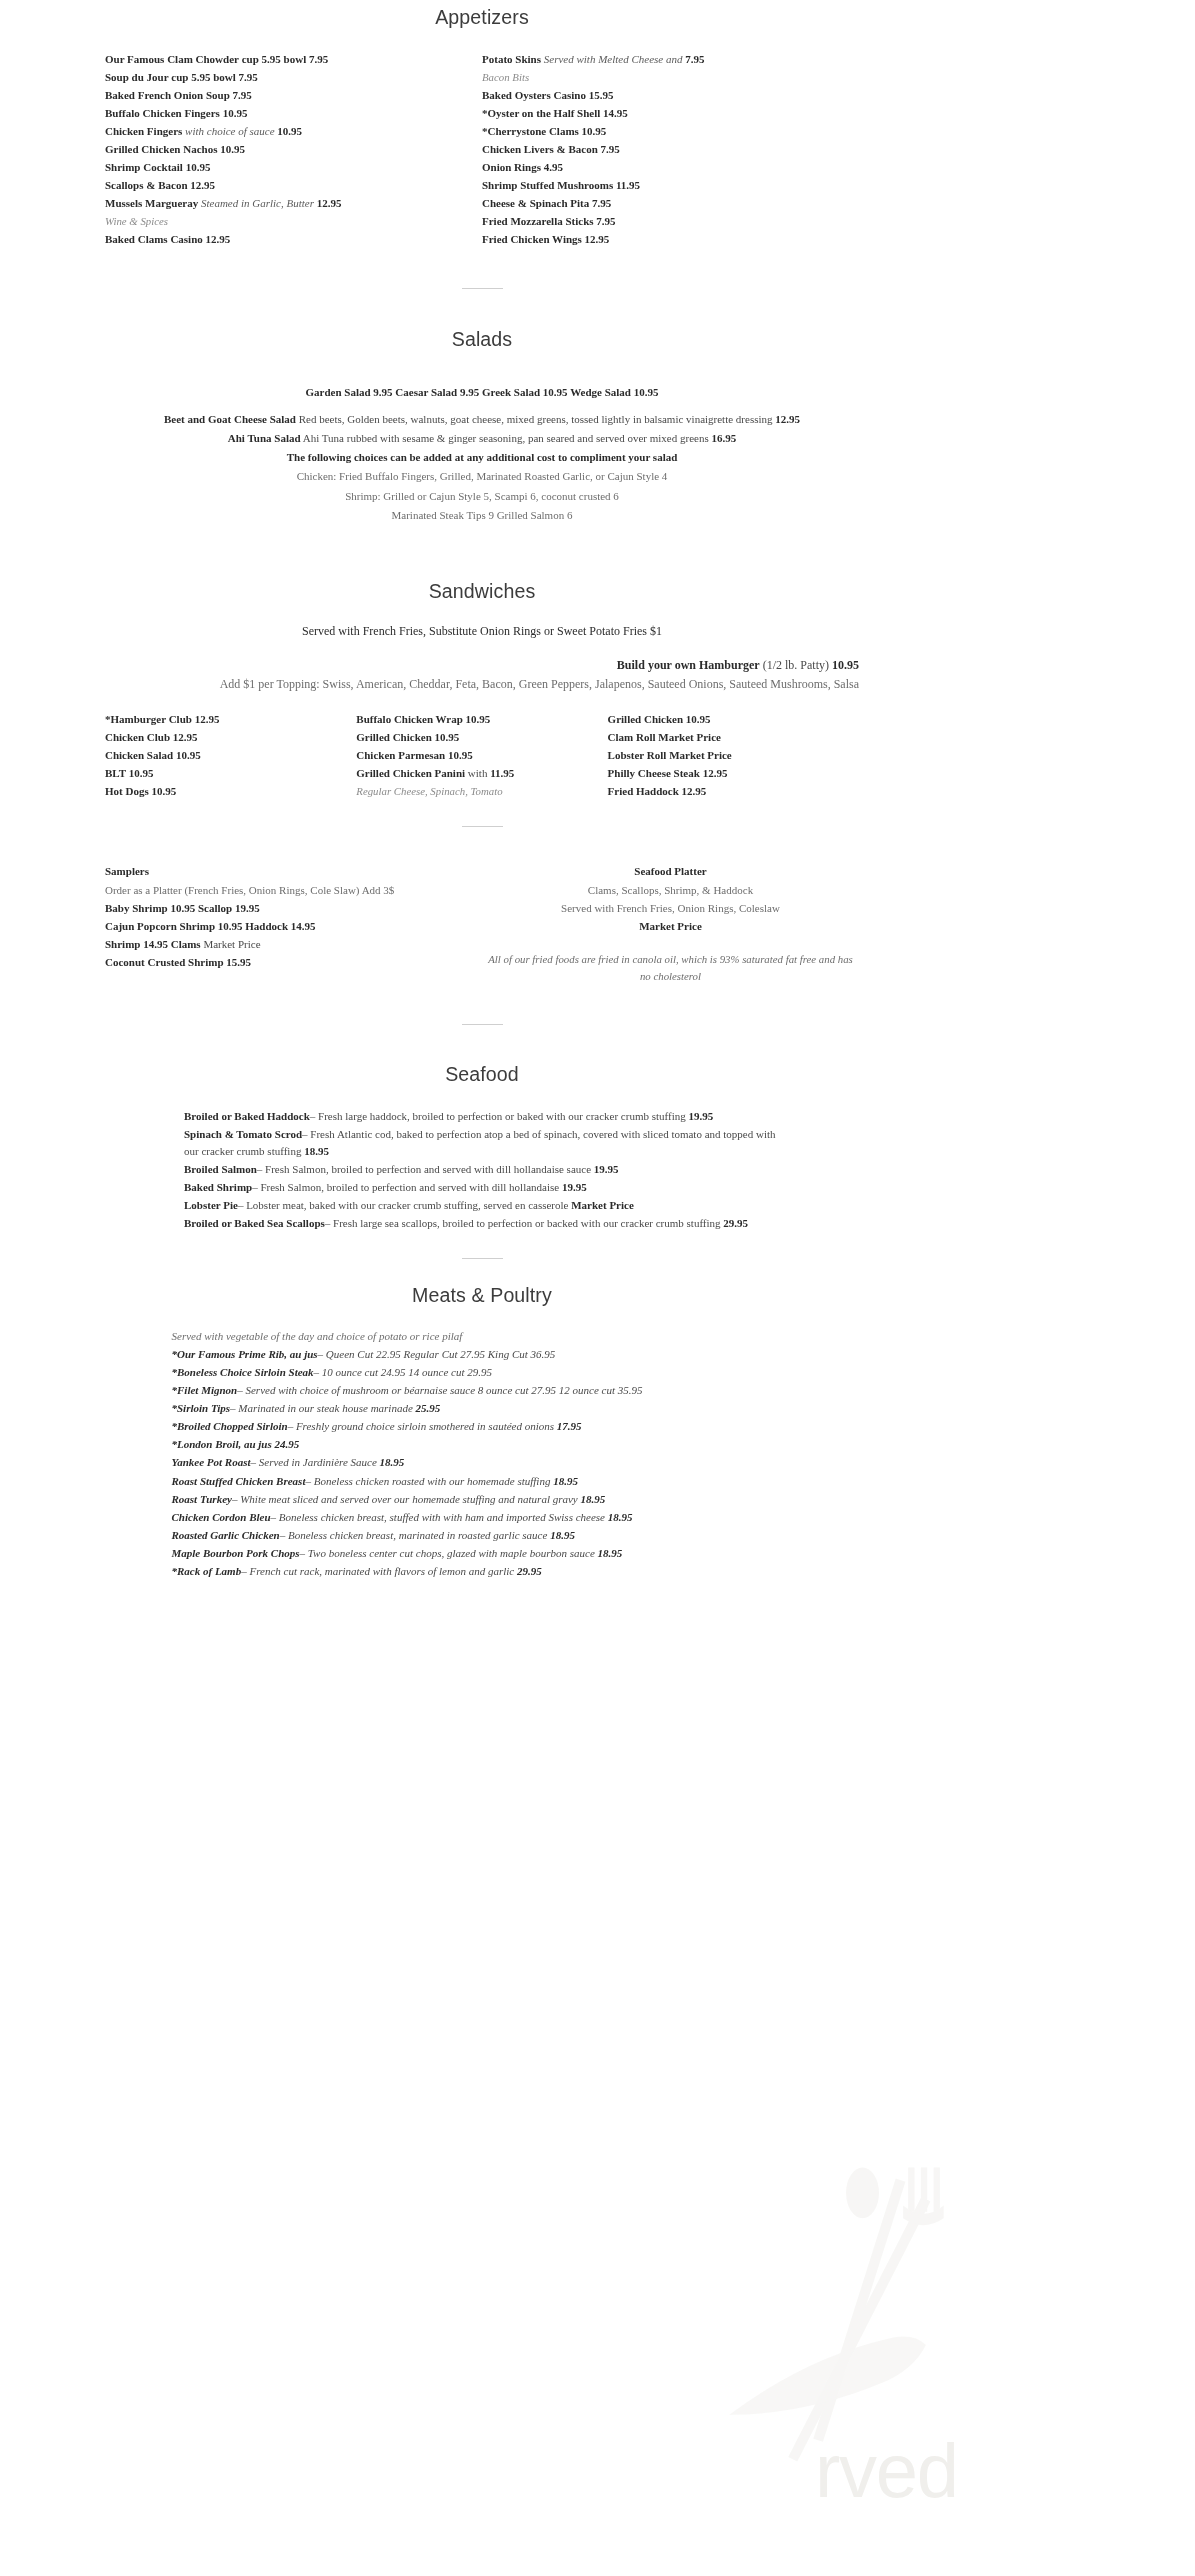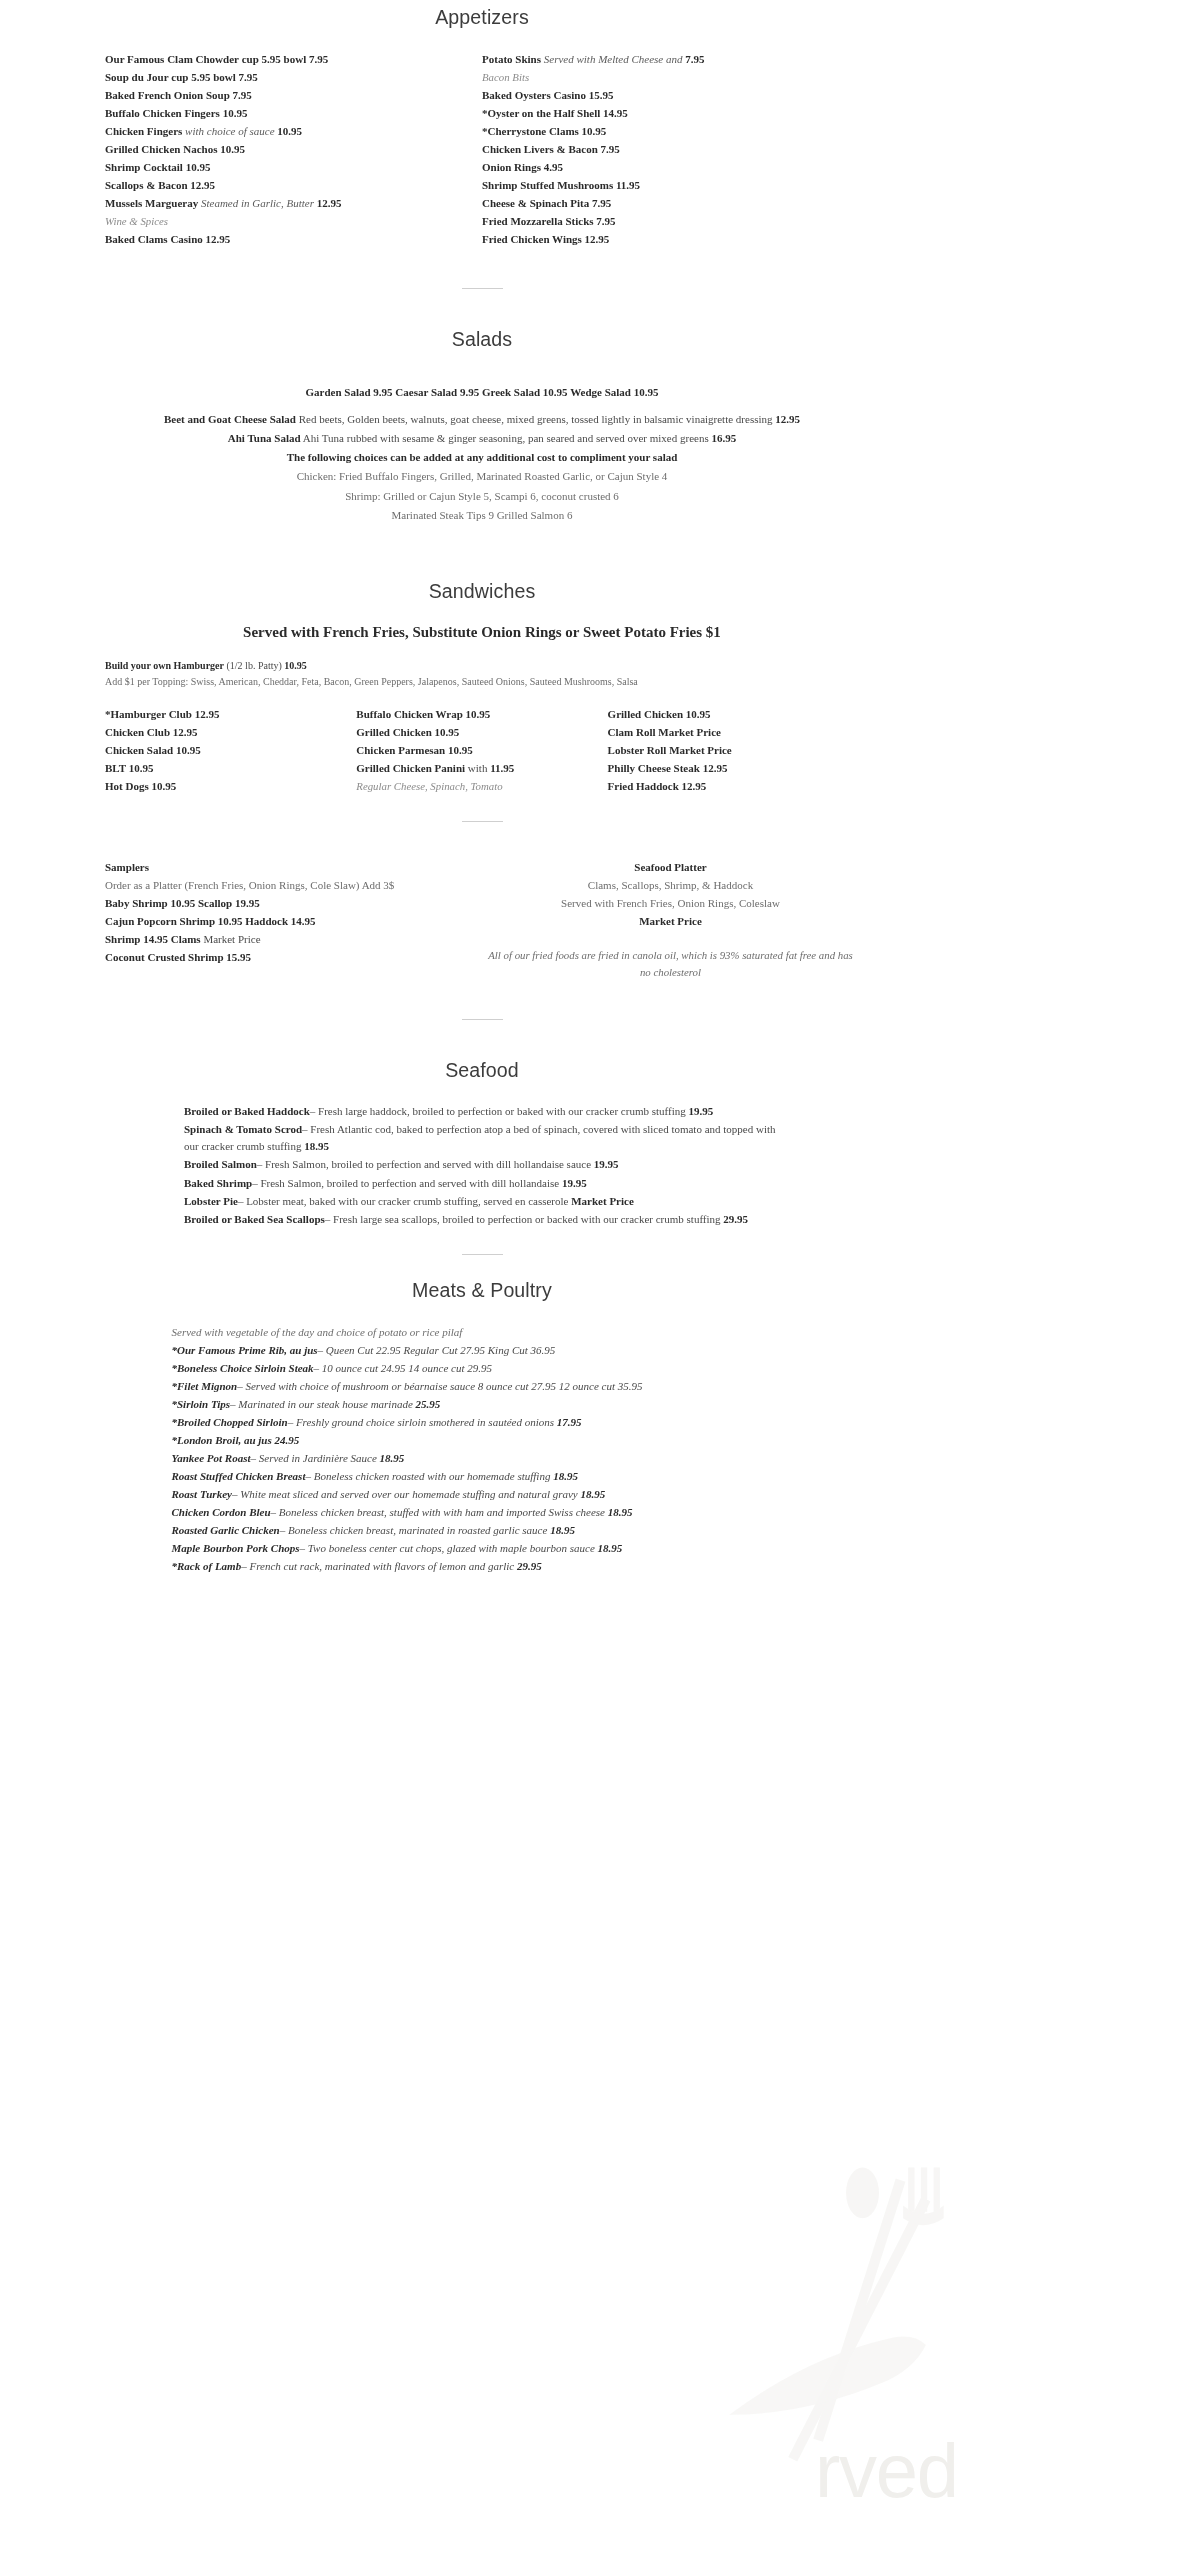--- a/index.html
+++ b/index.html
@@ -92,27 +92,27 @@
   .muted { color: #6d6d6d; }
 
   .salads-head {
     text-align:center;
     font-weight: bold;
     font-size: 11px;
     margin-bottom: 12.7px;
   }
   .sw-head {
     text-align:center;
-    font-weight:bold;
-    font-size:15px;
+    font-weight:normal;
+    font-size:12px;
     margin-bottom: 16.5px;
   }
   .sw-build {
-    text-align:left;
-    font-size:10px;
+    text-align:right;
+    font-size:12px;
     line-height:1.6;
     margin-bottom: 16.5px;
   }
   .cols3 { display:flex; }
   .cols3 .col3 { width: 33.33%; box-sizing:border-box; padding-right: 11.4px; }
 
   .gap-sm { height: 14px; }
   .gap-md { height: 25px; }
   .gap-lg { height: 39px; }
   .gap-xl { height: 54px; }

